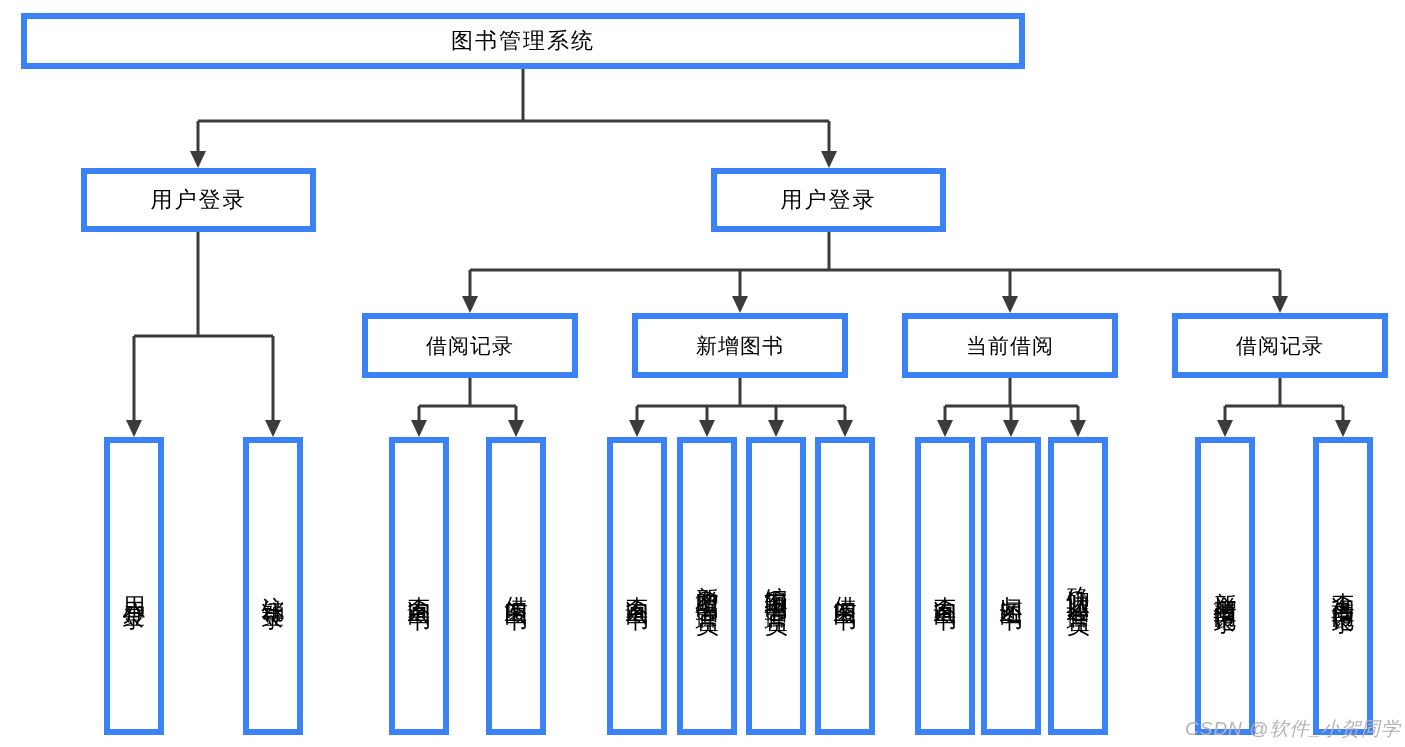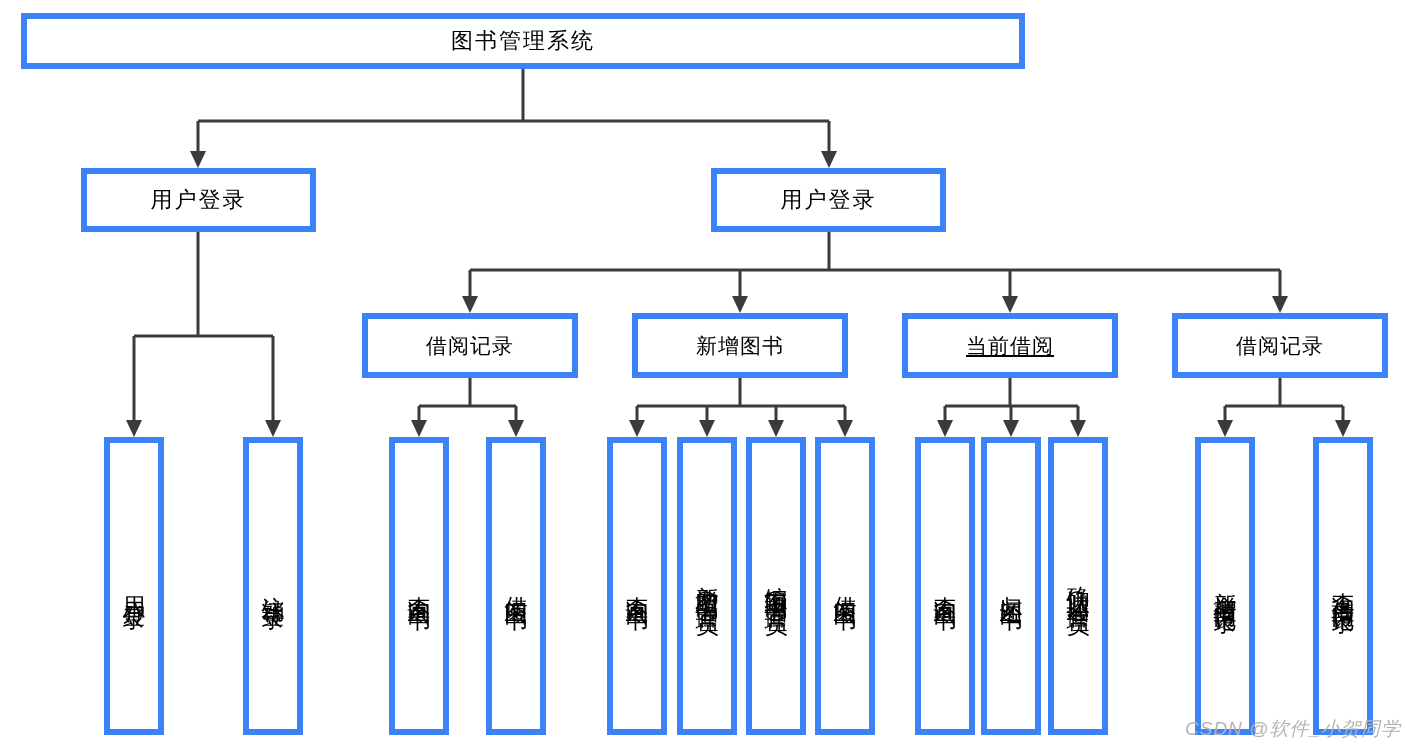--- a/index.html
+++ b/index.html
@@ -49,21 +49,21 @@
   .node-l2.book { left: 711px; }
 
   .node-l3 {
     top: 313px;
     width: 216px; height: 65px;
     font-size: 21px;
     letter-spacing: 1px;
   }
   .node-l3.p1 { left: 362px; }
   .node-l3.p2 { left: 632px; }
-  .node-l3.p3 { left: 902px; text-decoration: underline; }
+  .node-l3.p3 { left: 902px; }
   .node-l3.p4 { left: 1172px; }
 
   .node-leaf {
     top: 437px;
     width: 60px; height: 298px;
     font-size: 23px;
     writing-mode: vertical-rl;
     text-orientation: mixed;
     letter-spacing: 4px;
     line-height: 1;

